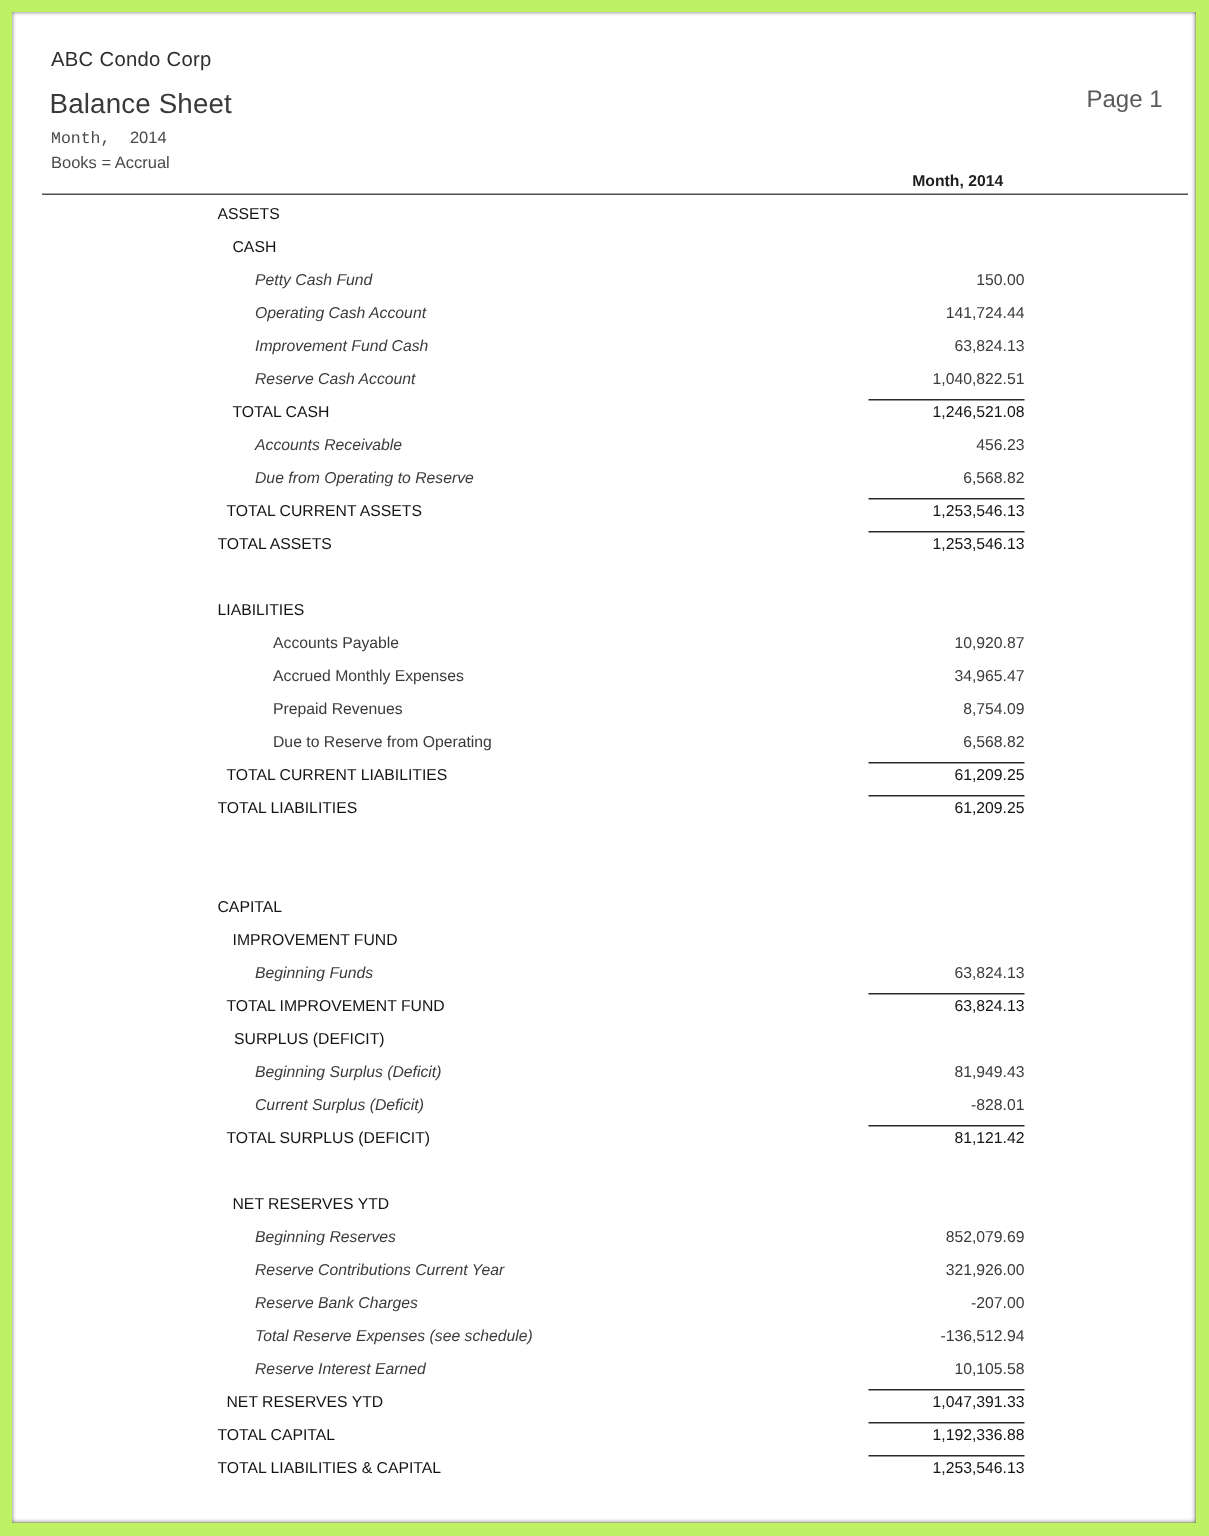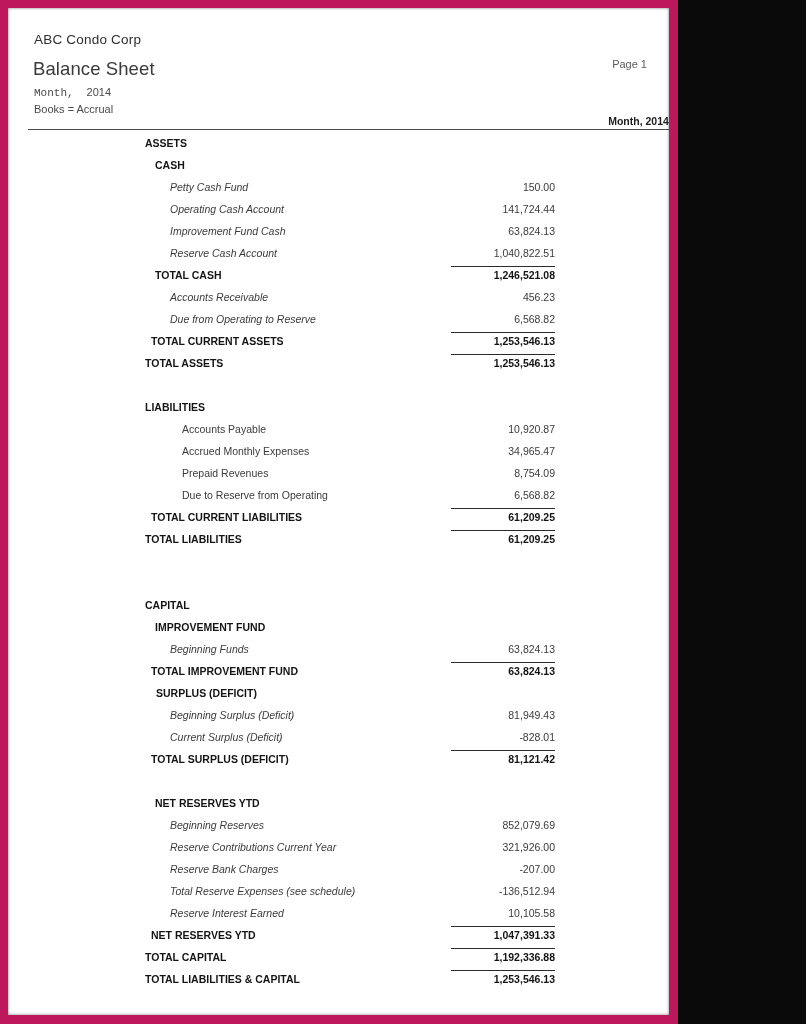--- a/index.html
+++ b/index.html
@@ -11,23 +11,23 @@
     width: 806px;
     height: 1024px;
     overflow: hidden;
     font-family: "Liberation Sans", sans-serif;
   }
 
   
   #page-frame {
     position: absolute;
     left: 0; top: 0;
-    width: 678px;
+    width: 806px;
     height: 1024px;
-    background: #be185d;
+    background: #bef264;
     box-sizing: border-box;
     padding: 8px 9px 9px 8px;
   }
   #sheet {
     position: relative;
     width: 100%;
     height: 100%;
     background: #ffffff;
     box-sizing: border-box;
     overflow: hidden;
@@ -65,21 +65,21 @@
     left: 26px;
     top: 95px;
     font-size: 11px;
     color: #4a4a4a;
     text-align: right;
   }
   .hdr-page {
     position: absolute;
     right: 22px;
     top: 50px;
-    font-size: 11px;
+    font-size: 16px;
     color: #5a5a5a;
   }
   .col-head {
     position: absolute;
     top: 107px;
     left: 580px;
     width: 101px;
     text-align: center;
     font-size: 10.5px;
     font-weight: bold;
@@ -136,21 +136,21 @@
   .lv0 .label { left: 137px; }
   .lv1 .label { left: 147px; }
   .lv2 .label { left: 162px; font-style: italic; }
   .lv3 .label { left: 174px; }
   .tot0 .label { left: 137px; }
   .tot1 .label { left: 143px; }
   .tot2 .label { left: 147px; }
   .tot3 .label { left: 148px; }
 
   
-  .b .label, .b .amount { font-weight: bold; color: #141414; }
+  .b .label, .b .amount { font-weight: normal; color: #141414; }
 </style>
 </head>
 <body>
 
 <div id="page-frame">
   <div id="sheet">
 
     <div class="hdr-company">ABC Condo Corp</div>
 
     <div class="hdr-title">Balance Sheet</div>

